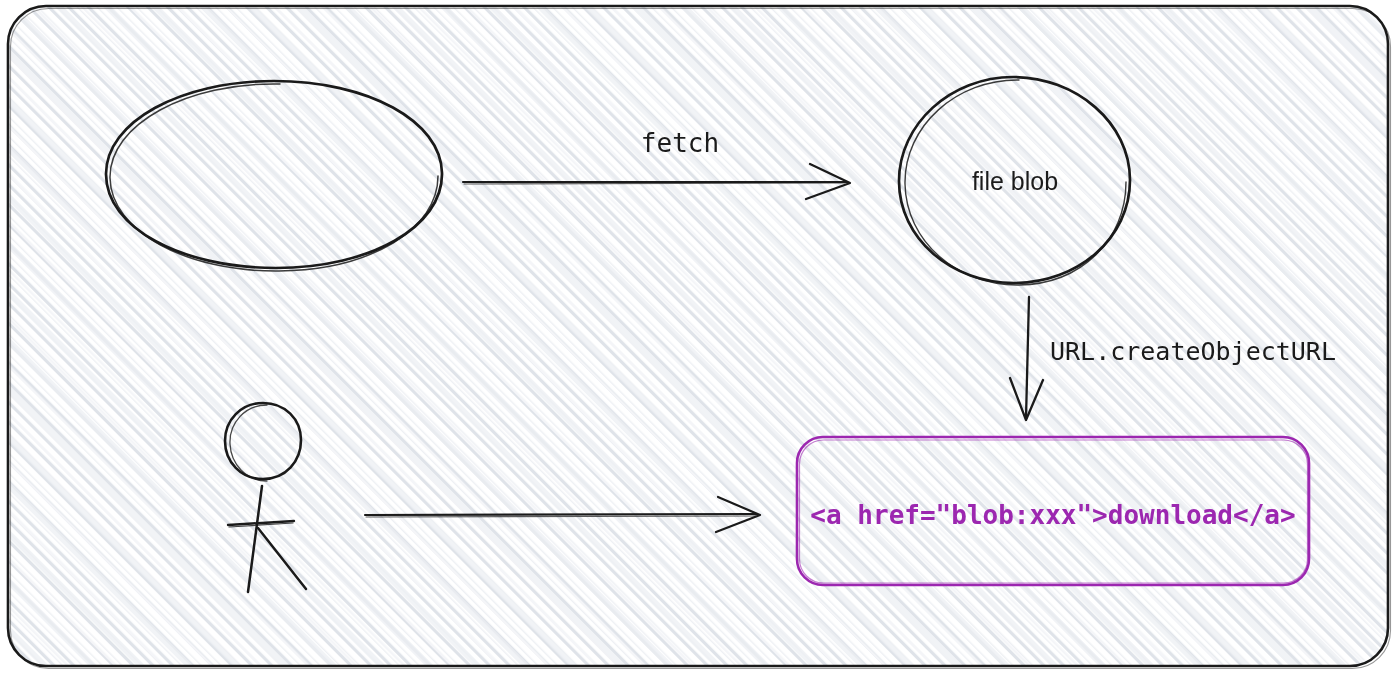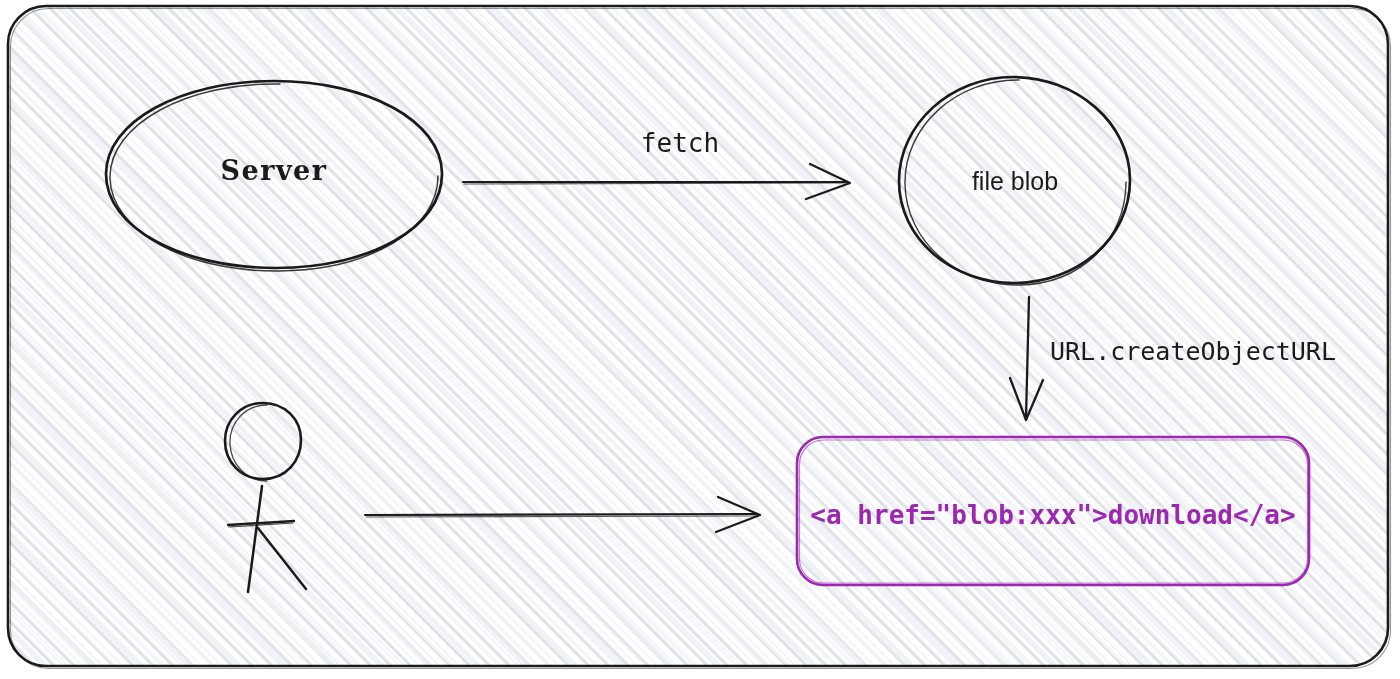--- a/index.html
+++ b/index.html
@@ -159,21 +159,20 @@
       <line x1="366" y1="517" x2="756" y2="516" stroke="#1a1a1a" stroke-width="1.1" stroke-linecap="round" opacity="0.7"></line>
       <path d="M 718 497 L 760 515 L 716 532" fill="none" stroke="#1a1a1a" stroke-width="2.2" stroke-linecap="round" stroke-linejoin="round"></path>
     </g>
 
     <g>
       <rect x="797" y="437" width="512" height="148" rx="26" ry="26" fill="none" stroke="#9C27B0" stroke-width="2.6"></rect>
       <rect x="799.5" y="440" width="508" height="143" rx="24" ry="24" fill="none" stroke="#9C27B0" stroke-width="1.2" opacity="0.6"></rect>
     </g>
   </svg>
 
-  <div class="node-label" id="server-label">Server</div>
 
   <div class="node-label" id="fileblob-label">file blob</div>
 
   <div class="node-label" id="anchor-code-label" style="color: rgb(156, 39, 176);">&lt;a href="blob:xxx"&gt;download&lt;/a&gt;</div>
 
   <div class="node-label" id="createobjecturl-label">URL.createObjectURL</div>
 
   <div class="node-label" id="fetch-label">fetch</div>
 
 </div>

